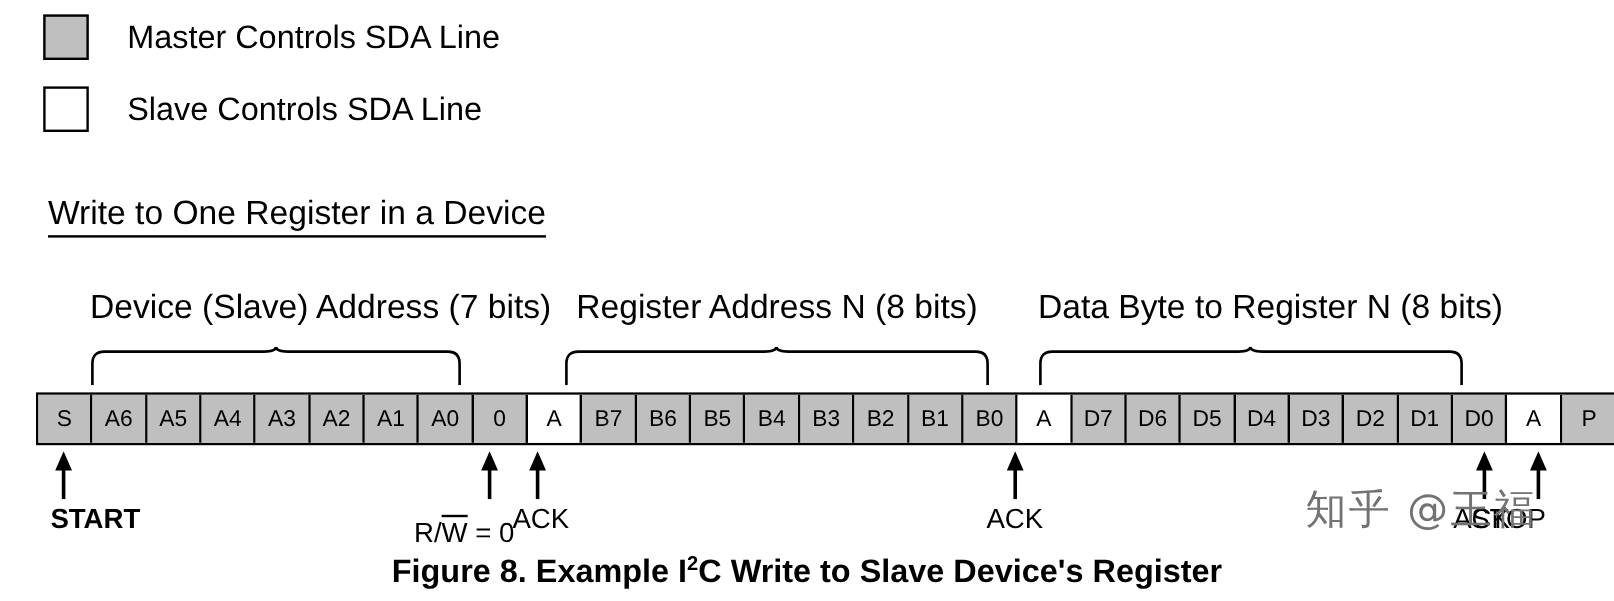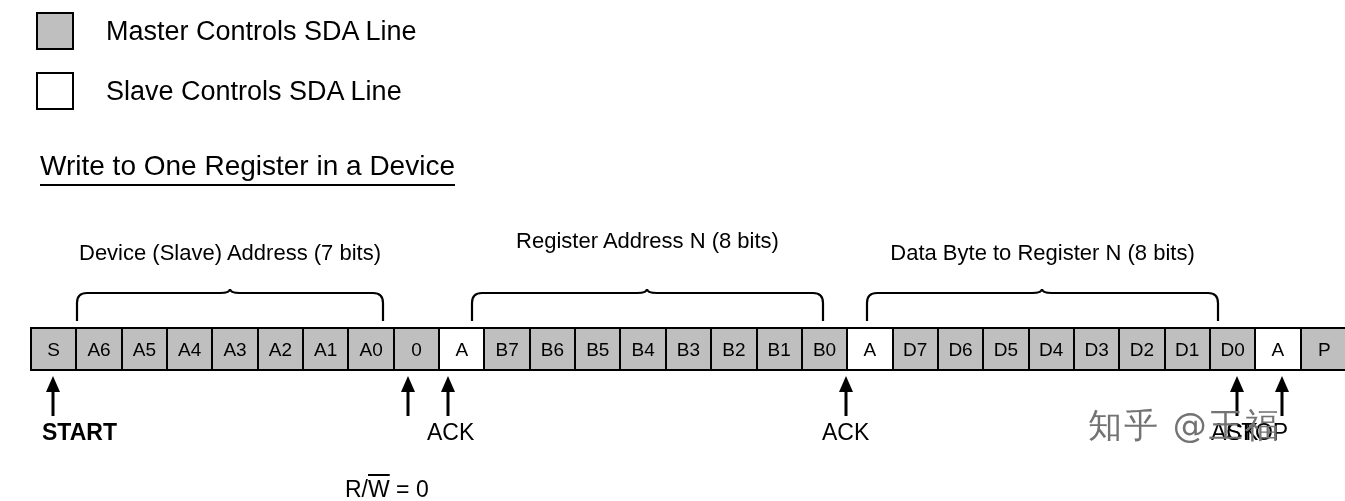--- a/index.html
+++ b/index.html
@@ -38,32 +38,32 @@
     margin-left: 32px;
     font-size: 27px;
     line-height: 1;
     white-space: nowrap;
   }
 
   
   .section-heading {
     position: absolute;
     left: 40px;
-    top: 152px;
+    top: 164px;
     font-size: 28px;
     line-height: 1;
     white-space: nowrap;
     border-bottom: 2px solid #000;
     padding-bottom: 4px;
   }
 
   
   .group-label {
     position: absolute;
-    font-size: 22px;
+    font-size: 28px;
     line-height: 1;
     white-space: nowrap;
     text-align: center;
   }
 
   
   .brace {
     position: absolute;
     height: 32px;
   }
@@ -149,21 +149,21 @@
   </div>
 
   <div class="legend-row" style="left:36px; top:72px;">
     <div class="legend-swatch slave"></div>
     <div class="legend-label">Slave Controls SDA Line</div>
   </div>
 
   <div class="section-heading">Write to One Register in a Device</div>
 
   <div class="group-label" style="left:75px; top:242px; width:310px;">Device (Slave) Address (7 bits)</div>
-  <div class="group-label" style="left:470px; top:230px; width:355px;text-align:center;">Register Address N (8 bits)</div>
+  <div class="group-label" style="left:470px; top:242px; width:355px;text-align:center;">Register Address N (8 bits)</div>
   <div class="group-label" style="left:865px; top:242px; width:355px;text-align:center;">Data Byte to Register N (8 bits)</div>
 
   <div class="brace" style="left:75px; top:289px; width:310px;">
     <svg viewBox="0 0 310 32" preserveAspectRatio="none">
       <path d="M 2,32 L 2,14 Q 2,4 12,4 L 145,4 Q 155,4 155,0 Q 155,4 165,4 L 298,4 Q 308,4 308,14 L 308,32" fill="none" stroke="#000" stroke-width="2.2" vector-effect="non-scaling-stroke"></path>
     </svg>
   </div>
 
   <div class="brace" style="left:470px; top:289px; width:355px;">
     <svg viewBox="0 0 355 32" preserveAspectRatio="none">
@@ -235,23 +235,24 @@
       </svg>
   </div>
   <div class="callout-arrow" style="left:1274px; top:376px;">
     <svg viewBox="0 0 16 40">
         <path d="M8,0 L15,16 L9.5,16 L9.5,40 L6.5,40 L6.5,16 L1,16 Z" fill="#000"></path>
       </svg>
   </div>
 
   <div class="callout-label" style="left:42px; top:421px;font-weight:bold;">START</div>
 
-  <div class="callout-label" style="left:345px; top:433px;margin-top:45px;"><span>R/</span><span class="ovl">W</span><span> = 0</span></div>
+  <div class="callout-label" style="left:345px; top:433px;"><span>R/</span><span class="ovl">W</span><span> = 0</span></div>
 
   <div class="callout-label" style="left:427px; top:421px;">ACK</div>
   <div class="callout-label" style="left:822px; top:421px;">ACK</div>
   <div class="callout-label" style="left:1211px; top:421px;">ACK</div>
   <div class="callout-label" style="left:1226px; top:421px;">STOP</div>
 
   <div id="watermark">知乎 @王福</div>
 
+  <div id="caption"><span>Figure 8. Example I</span><sup>2</sup><span>C Write to Slave Device's Register</span></div>
 
 </div>
 
 </body></html>

